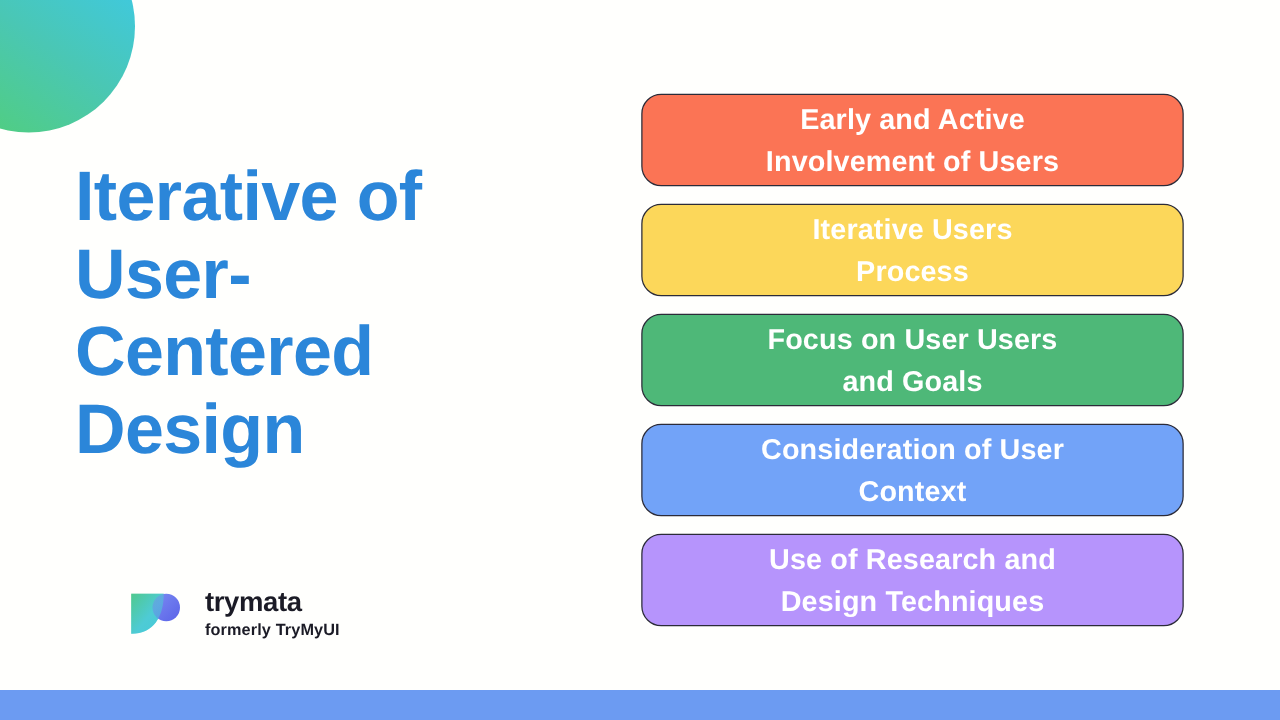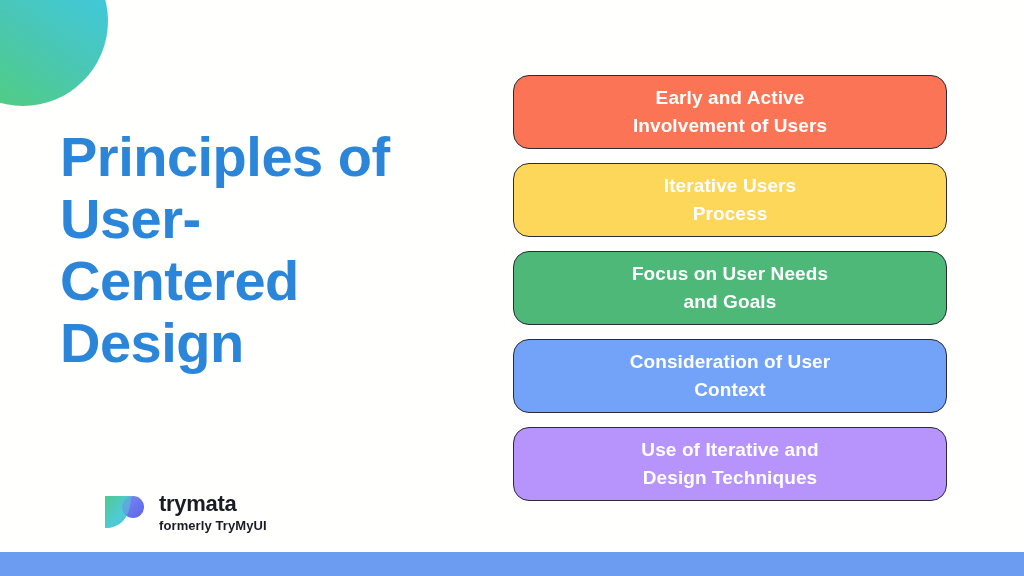--- a/index.html
+++ b/index.html
@@ -50,24 +50,24 @@
     line-height: 1.11;
     font-weight: bold;
     letter-spacing: -0.5px;
     white-space: pre-line;
   }
 
   
   .logo {
     position: absolute;
     left: 101px;
-    top: 492px;
+    top: 470px;
     display: flex;
-    align-items: flex-start;
-    gap: 12px;
+    align-items: flex-end;
+    gap: 17px;
   }
   .logo-mark {
     width: 46px;
     height: 40px;
     flex: 0 0 auto;
   }
   .logo-text {
     display: flex;
     flex-direction: column;
     justify-content: center;
@@ -100,21 +100,21 @@
     width: 434px;
     height: 74px;
     margin-bottom: 14px;
     border: 1.6px solid #2b2b38;
     border-radius: 16px;
     display: flex;
     align-items: center;
     justify-content: center;
     text-align: center;
     color: #ffffff;
-    font-size: 19px;
+    font-size: 23px;
     font-weight: bold;
     line-height: 1.5;
     letter-spacing: 0.1px;
     white-space: pre-line;
     padding: 0 18px;
   }
   .principle-box:last-child { margin-bottom: 0; }
 
   
   .bottom-bar {
@@ -128,21 +128,21 @@
 </style>
 </head>
 <body>
 
 <div class="slide" style="background: rgb(255, 255, 253);">
 
   <div class="deco-circle"></div>
 
   <div class="left-col">
 
-    <div class="page-title" style="color: rgb(43, 134, 217);">Principles of User-Centered Design</div>
+    <div class="page-title" style="color: rgb(43, 134, 217);">Iterative of User-Centered Design</div>
 
     <div class="logo">
       <span class="logo-mark">
         <svg viewBox="0 0 46 40" width="46" height="40" xmlns="http://www.w3.org/2000/svg">
           <defs>
             <linearGradient id="leafGrad" x1="0" y1="0" x2="1" y2="1">
               <stop offset="0%" stop-color="#4fc98e"></stop>
               <stop offset="55%" stop-color="#4ecbd5"></stop>
               <stop offset="100%" stop-color="#45c9d8"></stop>
             </linearGradient>
@@ -170,31 +170,31 @@
       <span>Early and Active
 Involvement of Users</span>
     </div>
 
     <div class="principle-box" style="background-color: rgb(252, 215, 90);">
       <span>Iterative Users
 Process</span>
     </div>
 
     <div class="principle-box" style="background-color: rgb(78, 184, 120);">
-      <span>Focus on User Needs
+      <span>Focus on User Users
 and Goals</span>
     </div>
 
     <div class="principle-box" style="background-color: rgb(114, 163, 248);">
       <span>Consideration of User
 Context</span>
     </div>
 
     <div class="principle-box" style="background-color: rgb(182, 148, 252);">
-      <span>Use of Iterative and
+      <span>Use of Research and
 Design Techniques</span>
     </div>
 
   </div>
 
   <div class="bottom-bar" style="background-color: rgb(108, 155, 242);"></div>
 
 </div>
 
 </body></html>

